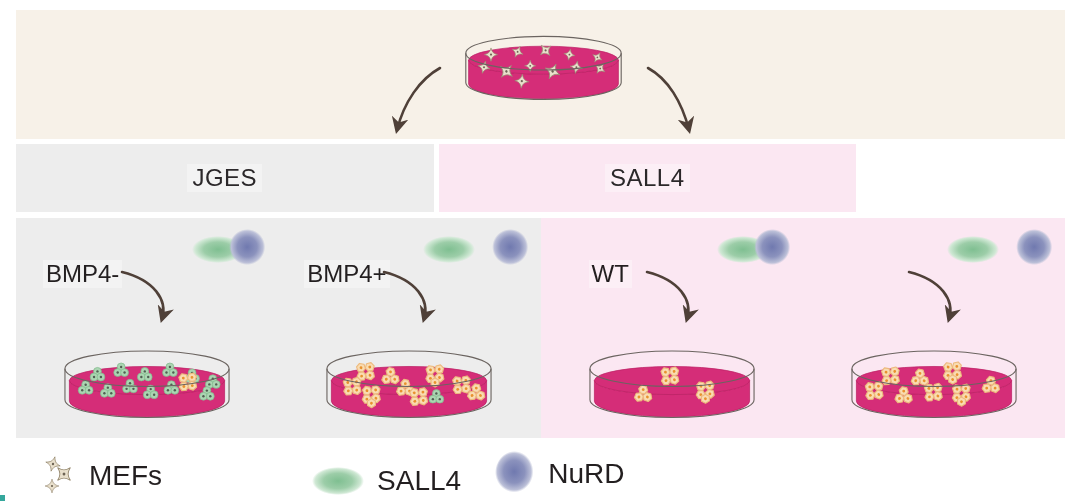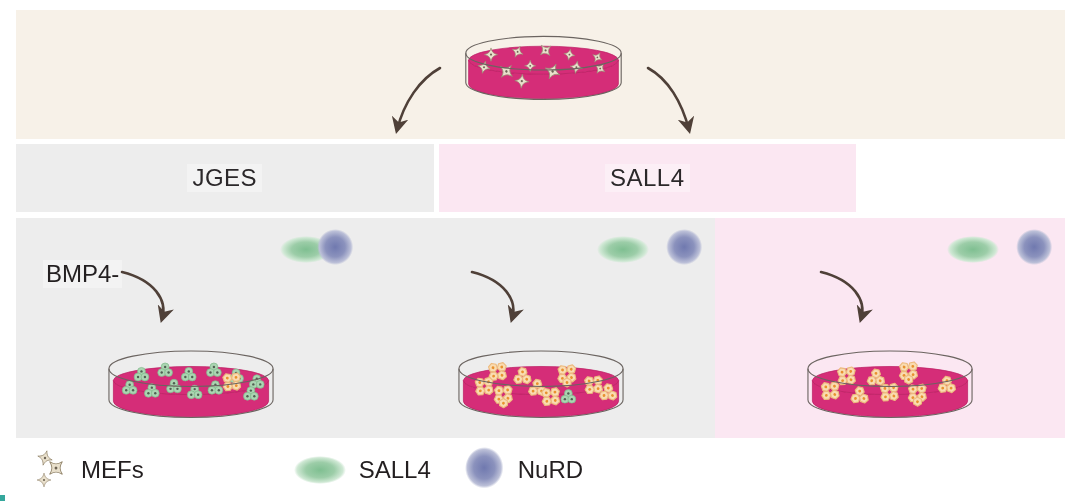--- a/index.html
+++ b/index.html
@@ -27,21 +27,21 @@
   .sall4-blob{width:52px;height:27px;border-radius:50%;
     background:radial-gradient(ellipse closest-side at 50% 50%, var(--c-sall4-green,#7fbf91) 0%, #9ccda8 55%, #cfe8d4 88%, rgba(207,232,212,0) 100%);}
   .nurd-ball{width:40px;height:40px;border-radius:50%;
     background:radial-gradient(circle closest-side at 48% 45%, var(--c-nurd-purple,#7079af) 0%, #8b92bd 55%, #bcc0d8 88%, rgba(188,192,216,0) 100%);}
   .complex.bound .nurd-ball{margin-left:-16px;}
   .complex.separate .nurd-ball{margin-left:16px;}
 
   .panel-arrow{position:absolute;left:0;top:0;}
   .dish-svg{position:absolute;left:50%;transform:translateX(-50%);bottom:16px;}
 
-  .legend{position:absolute;left:24px;top:443px;width:1049px;height:54px;display:flex;align-items:center;font-size:24px;}
+  .legend{position:absolute;left:32px;top:443px;width:1049px;height:54px;display:flex;align-items:flex-end;font-size:28px;}
   .legend-item{display:flex;align-items:center;gap:13px;margin-left:24px;}
   .legend-item:first-child{margin-left:12px;}
   .legend-item.big-gap{margin-left:150px;}
   .legend-item.mid-gap{margin-left:34px;}
   .legend-sall4{width:52px;height:28px;border-radius:50%;
     background:radial-gradient(ellipse closest-side at 50% 50%, var(--c-sall4-green,#7fbf91) 0%, #9ccda8 55%, #cfe8d4 88%, rgba(207,232,212,0) 100%);}
   .legend-nurd{width:40px;height:46px;border-radius:50%;
     background:radial-gradient(ellipse closest-side at 48% 45%, var(--c-nurd-purple,#7079af) 0%, #8b92bd 55%, #bcc0d8 88%, rgba(188,192,216,0) 100%);}
 
   .corner-artifact{position:absolute;left:0;bottom:0;width:5px;height:6px;background:#35a79c;}
@@ -160,20 +160,21 @@
             <use href="#ipsc" transform="translate(148,62) scale(0.95)"></use>
             <use href="#ipsc" transform="translate(196,70) scale(0.95)"></use>
             <use href="#pre4" transform="translate(170,54) scale(0.95)"></use>
           </g>
   <path d="M4,36 L4,78 A111,24 0 0 0 226,78 L226,36" style="fill:none;stroke:var(--c-glass);stroke-width:1.5;"></path>
   <ellipse cx="115" cy="36" rx="111" ry="24" style="fill:none;stroke:var(--c-glass);stroke-width:1.5;"></ellipse>
         </svg>
     </div>
 
     <div class="panel gray">
+      <div class="panel-label">BMP4+</div>
       <div class="complex separate">
         <div class="sall4-blob"></div>
         <div class="nurd-ball"></div>
       </div>
       <svg class="panel-arrow" width="257" height="220" viewBox="0 0 257 220">
         <path d="M106,54 C138,62 152,82 146,101" style="fill:none;stroke:var(--c-arrow,#4f4038);stroke-width:2.6;stroke-linecap:round;" marker-end="url(#ah)"></path>
       </svg>
       <svg class="dish-svg" width="170" height="80" viewBox="0 0 230 108">
   <path d="M10,52 L10,80 A105,21 0 0 0 220,80 L220,52 A105,19 0 0 1 10,52 Z" style="fill:var(--c-medium);stroke:var(--c-medium-edge);stroke-width:1;"></path>
   <ellipse cx="115" cy="52" rx="105" ry="19" style="fill:var(--c-medium);stroke:var(--c-medium-edge);stroke-width:1;"></ellipse>
@@ -187,20 +188,41 @@
             <use href="#pre5" transform="translate(64,72) scale(0.95)"></use>
             <use href="#pre3" transform="translate(206,68) scale(0.95)"></use>
             <use href="#pre4" transform="translate(128,74) scale(0.95)"></use>
             <use href="#ipsc" transform="translate(152,74) scale(0.95)"></use>
           </g>
   <path d="M4,36 L4,78 A111,24 0 0 0 226,78 L226,36" style="fill:none;stroke:var(--c-glass);stroke-width:1.5;"></path>
   <ellipse cx="115" cy="36" rx="111" ry="24" style="fill:none;stroke:var(--c-glass);stroke-width:1.5;"></ellipse>
         </svg>
     </div>
 
+    <div class="panel pink pinkcol">
+      <div class="panel-label" style="left:48px;">WT</div>
+      <div class="complex bound">
+        <div class="sall4-blob"></div>
+        <div class="nurd-ball"></div>
+      </div>
+      <svg class="panel-arrow" width="257" height="220" viewBox="0 0 257 220">
+        <path d="M106,54 C138,62 152,82 146,101" style="fill:none;stroke:var(--c-arrow,#4f4038);stroke-width:2.6;stroke-linecap:round;" marker-end="url(#ah)"></path>
+      </svg>
+      <svg class="dish-svg" width="170" height="80" viewBox="0 0 230 108">
+  <path d="M10,52 L10,80 A105,21 0 0 0 220,80 L220,52 A105,19 0 0 1 10,52 Z" style="fill:var(--c-medium);stroke:var(--c-medium-edge);stroke-width:1;"></path>
+  <ellipse cx="115" cy="52" rx="105" ry="19" style="fill:var(--c-medium);stroke:var(--c-medium-edge);stroke-width:1;"></ellipse>
+  <g class="cells">
+            <use href="#pre4" transform="translate(112,46) scale(0.95)"></use>
+            <use href="#pre3" transform="translate(76,70) scale(0.95)"></use>
+            <use href="#pre5" transform="translate(160,66) scale(0.95)"></use>
+          </g>
+  <path d="M4,36 L4,78 A111,24 0 0 0 226,78 L226,36" style="fill:none;stroke:var(--c-glass);stroke-width:1.5;"></path>
+  <ellipse cx="115" cy="36" rx="111" ry="24" style="fill:none;stroke:var(--c-glass);stroke-width:1.5;"></ellipse>
+        </svg>
+    </div>
 
     <div class="panel pink pinkcol">
       <div class="complex separate">
         <div class="sall4-blob"></div>
         <div class="nurd-ball"></div>
       </div>
       <svg class="panel-arrow" width="257" height="220" viewBox="0 0 257 220">
         <path d="M106,54 C138,62 152,82 146,101" style="fill:none;stroke:var(--c-arrow,#4f4038);stroke-width:2.6;stroke-linecap:round;" marker-end="url(#ah)"></path>
       </svg>
       <svg class="dish-svg" width="170" height="80" viewBox="0 0 230 108">

